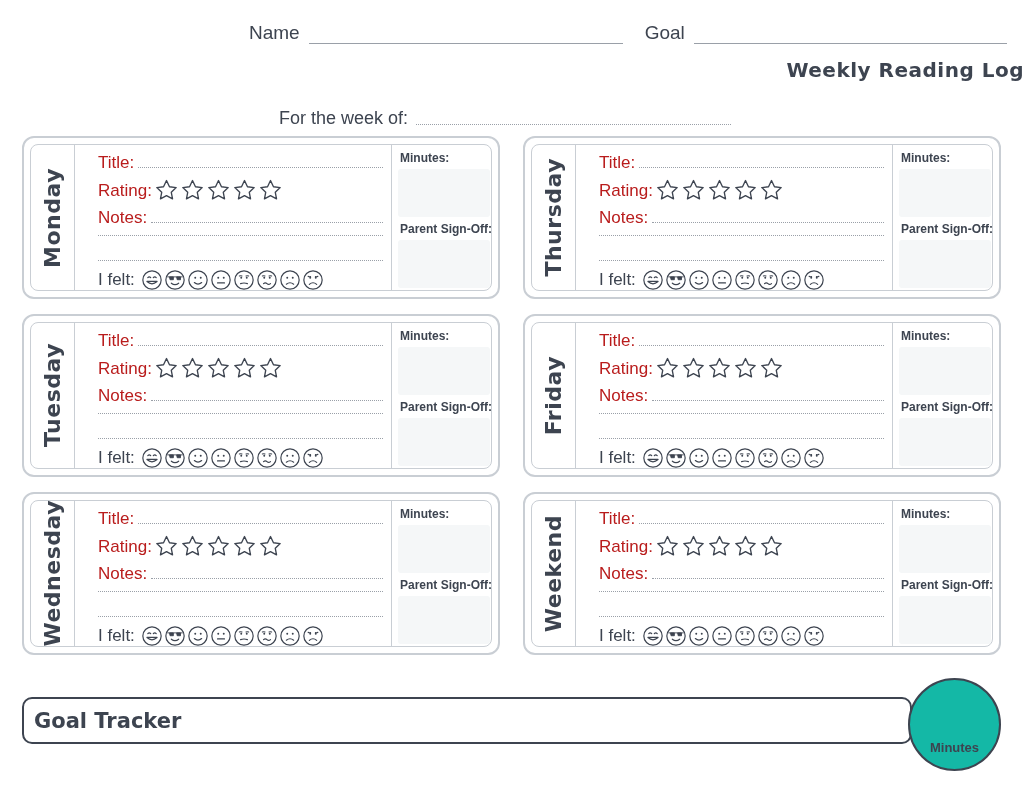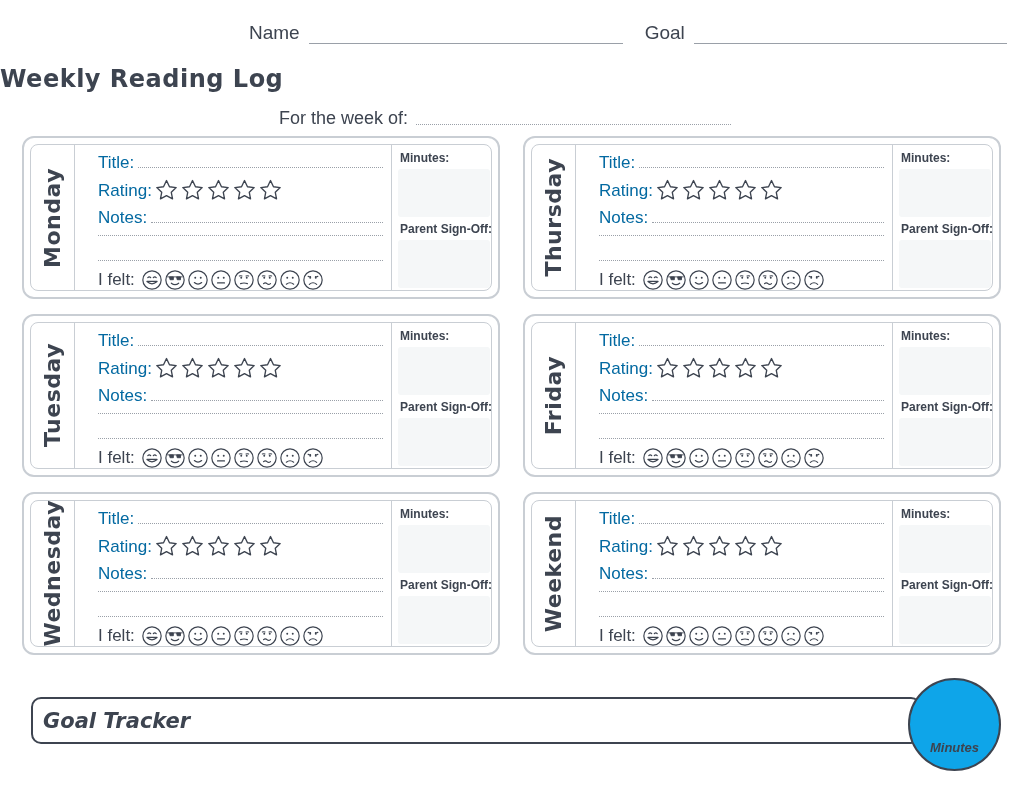--- a/index.html
+++ b/index.html
@@ -40,27 +40,26 @@
   .name-label { margin-left: 249px; }
   .name-rule  { width: 314px; margin-left: 9px; }
   .date-label { margin-left: 22px; }
   .date-rule  { width: 313px; margin-left: 9px; }
 
   .title {
     position: absolute;
     top: 58px;
     left: 0;
     width: 1024px;
-    text-align: left;
+    text-align: right;
     font-family: "DejaVu Sans", sans-serif;
     font-weight: bold;
-    font-size: 24px;
+    font-size: 20px;
     letter-spacing: 0.5px;
     color: #3d4450;
-    margin-top: 7px;
   }
 
   .weekof-row {
     position: absolute;
     top: 105px;
     left: 0;
     width: 1024px;
     display: flex;
     align-items: flex-end;
     height: 24px;
@@ -121,21 +120,21 @@
     top: 0;
     right: 0;
     bottom: 0;
   }
 
   .fld {
     position: absolute;
     display: flex;
     align-items: flex-end;
     font-size: 17px;
-    color: #0369a1;
+    color: #b91c1c;
   }
   .fld .lbl { white-space: nowrap; }
   .fld .ln {
     border-bottom: 1px dotted #9aa0a8;
     height: 1px;
     margin-bottom: 5px;
     margin-left: 4px;
   }
   .line-only {
     position: absolute;
@@ -173,50 +172,48 @@
     position: absolute;
     left: 6px;
     width: 92px;
     background: #f5f7f8;
     border-radius: 3px;
   }
 
   
   .goal {
     position: absolute;
-    left: 31px;
+    left: 22px;
     top: 697px;
     width: 890px;
     height: 47px;
     border: 2px solid #3d4450;
     border-radius: 10px;
     box-sizing: border-box;
     background: #fff;
-    font-style: italic;
   }
   .goal-label {
     position: absolute;
     left: 10px;
     top: 10px;
     font-family: "DejaVu Sans", sans-serif;
     font-weight: bold;
     font-size: 21px;
     color: #3d4450;
   }
   .goal-circle {
     position: absolute;
     left: 908px;
     top: 678px;
     width: 93px;
     height: 93px;
     border: 2px solid #3d4450;
     border-radius: 50%;
-    background: #0ea5e9;
+    background: #14b8a6;
     box-sizing: border-box;
-    font-style: italic;
   }
   .goal-circle .cap {
     position: absolute;
     bottom: 14px;
     left: 0;
     width: 100%;
     text-align: center;
     font-size: 13px;
     font-weight: bold;
     color: #3d4450;

